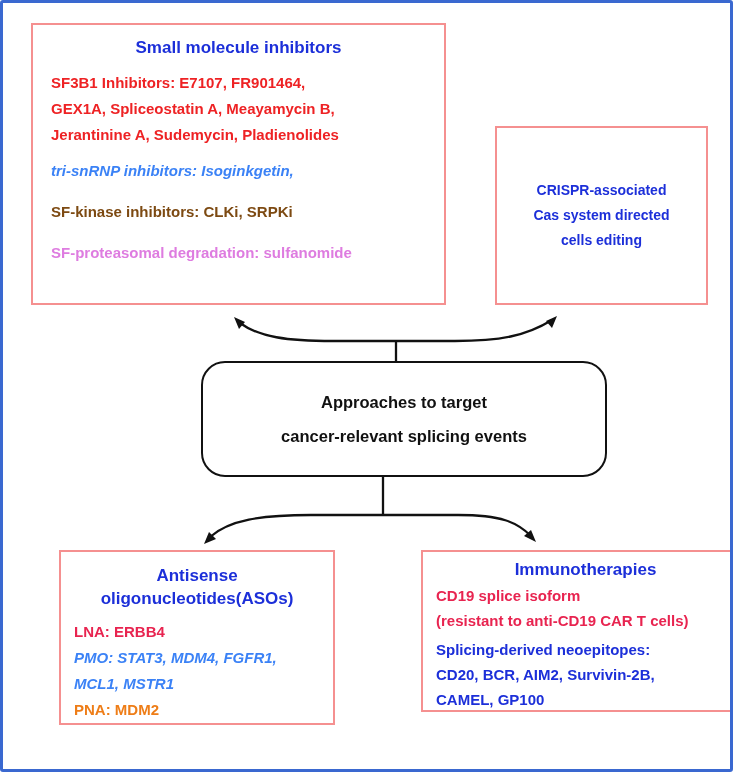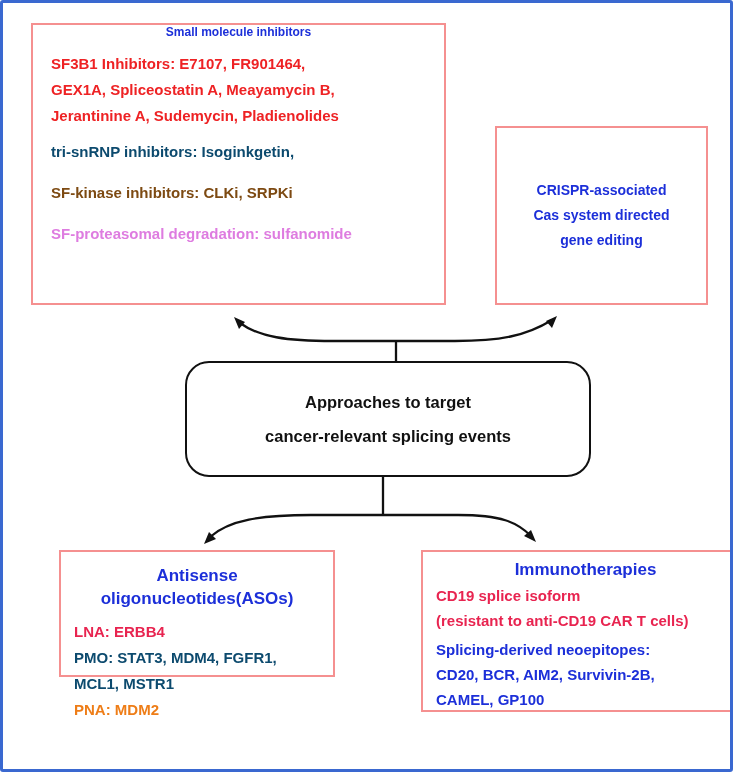--- a/index.html
+++ b/index.html
@@ -10,40 +10,41 @@
   }
   .fig-box{
     position:absolute;box-sizing:border-box;background:#ffffff;
     border:2px solid #f59090;
   }
   .center-box{
     position:absolute;box-sizing:border-box;background:#ffffff;
     border:2.5px solid #111111;border-radius:24px;
     display:flex;flex-direction:column;align-items:center;justify-content:center;
     gap:15px;
+    margin-left:16px;
   }
   .center-box .line{font-size:16.5px;font-weight:bold;color:#111111;}
   .ttl{font-weight:bold;text-align:center;color:#1c2fd9;}
   .box-a{left:28px;top:20px;width:415px;height:282px;}
-  .box-a .ttl{font-size:12px;}
+  .box-a .ttl{font-size:17px;margin-top:13px;}
   .box-a .content{margin:12px 0 0 18px;font-size:15px;font-weight:bold;line-height:26px;}
   .box-b{left:492px;top:123px;width:213px;height:179px;display:flex;align-items:center;justify-content:center;}
   .box-b .ttl{font-size:14px;line-height:25px;}
-  .box-c{left:56px;top:547px;width:276px;height:127px;}
+  .box-c{left:56px;top:547px;width:276px;height:175px;}
   .box-c .ttl{font-size:17px;line-height:23px;margin-top:12px;}
   .box-c .content{margin:9px 8px 0 13px;font-size:15px;font-weight:bold;line-height:26px;}
   .box-d{left:418px;top:547px;width:329px;height:162px;}
   .box-d .ttl{font-size:17px;margin-top:8px;}
   .box-d .content{margin:3px 1px 0 13px;font-size:15px;font-weight:bold;line-height:25px;}
   .red{color:#ee2224;}
   .crimson{color:#e82450;}
   .brown{color:#7d4a12;}
   .orchid{color:#de7ce0;}
   .orange{color:#ee7d17;}
-  .black{color:#0c4a6e;}
+  .black{color:#3b82f6;font-style:italic;}
   .blue{color:#1c2fd9;}
   .gap-s{height:10px;}
   .gap-m{height:15px;}
   .arrows{position:absolute;left:0;top:0;width:733px;height:772px;pointer-events:none;}
 </style>
 </head>
 <body>
 
 <div class="canvas">
 
@@ -59,21 +60,21 @@
       <div class="brown">SF-kinase inhibitors: CLKi, SRPKi</div>
       <div class="gap-m"></div>
       <div class="orchid">SF-proteasomal degradation: sulfanomide</div>
     </div>
   </div>
 
   <div class="fig-box box-b">
     <div class="ttl">
       <div>CRISPR-associated</div>
       <div>Cas system directed</div>
-      <div>gene editing</div>
+      <div>cells editing</div>
     </div>
   </div>
 
   <div class="center-box" style="left:182px;top:358px;width:406px;height:116px;">
     <div class="line">Approaches to target</div>
     <div class="line">cancer-relevant splicing events</div>
   </div>
 
   <div class="fig-box box-c">
     <div class="ttl">

